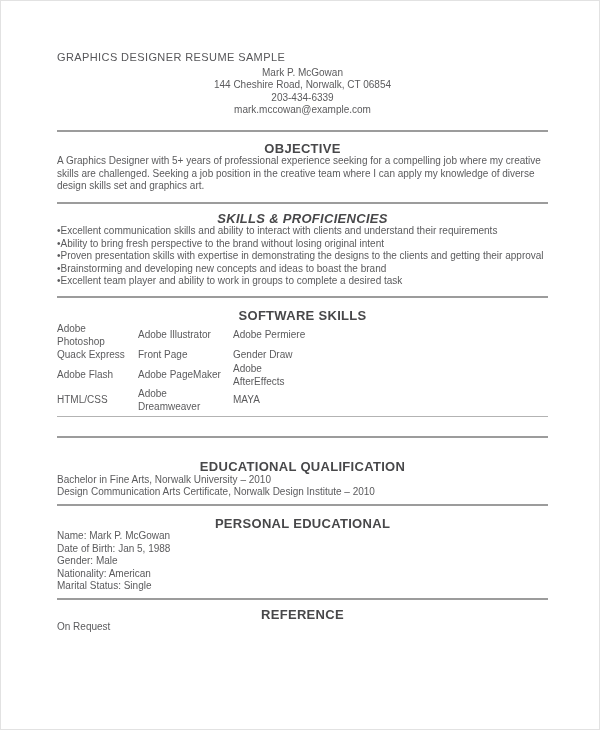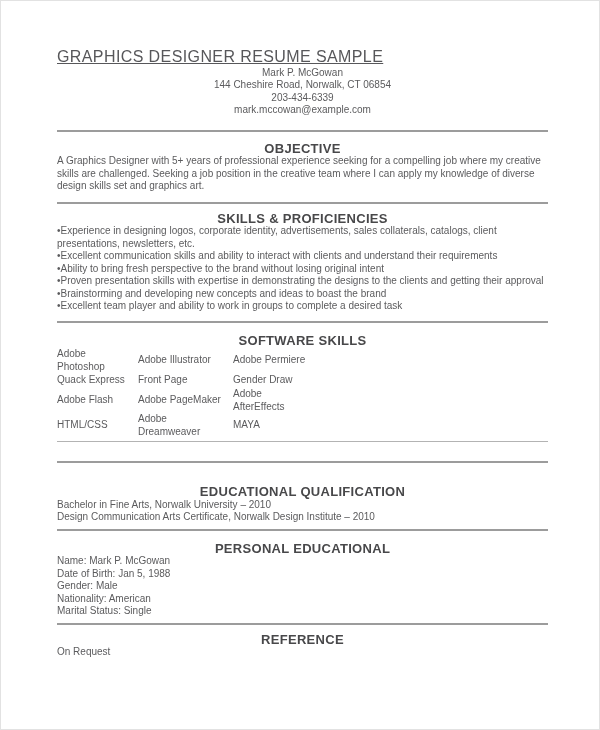--- a/index.html
+++ b/index.html
@@ -11,23 +11,22 @@
     background: #ffffff;
     border: 1px solid #e2e2e2;
     padding: 50px 51px 0 56px;
     font-family: "Liberation Sans", "DejaVu Sans", sans-serif;
     font-size: 10px;
     line-height: 12.5px;
     color: #5b5b5d;
     overflow: hidden;
   }
   .doc-title {
-    font-size: 16px;
+    font-size: 11px;
     letter-spacing: 0.4px;
-    text-decoration: underline;
     color: #57575a;
   }
   .contact {
     text-align: center;
     margin-top: 3px;
   }
   .rule {
     border: none;
     border-top: 2px solid #9c9c9c;
     margin: 0;
@@ -36,21 +35,21 @@
   .sec-heading {
     font-weight: bold;
     text-align: center;
     font-size: 13px;
     letter-spacing: 0.3px;
     color: #48484a;
   }
   .rule-1 { margin-top: 13px; }
   .head-objective { margin-top: 11px; }
   .rule-2 { margin-top: 9px; }
-  .head-skills { margin-top: 9px; }
+  .head-skills { margin-top: 9px; font-style: italic; }
   .rule-3 { margin-top: 8px; }
   .head-software { margin-top: 12px; }
   .rule-4 { margin-top: 3px; }
   .rule-5 { margin-top: 19px; }
   .head-education { margin-top: 23px; }
   .rule-6 { margin-top: 5px; }
   .head-personal { margin-top: 12px; }
   .rule-7 { margin-top: 5px; }
   .head-reference { margin-top: 9px; }
   .skills-list { margin: 0; padding: 0; list-style: none; }
@@ -87,21 +86,20 @@
 
   <hr class="rule rule-1">
 
   <div class="sec-heading head-objective">OBJECTIVE</div>
   <div>A Graphics Designer with 5+ years of professional experience seeking for a compelling job where my creative skills are challenged. Seeking a job position in the creative team where I can apply my knowledge of diverse design skills set and graphics art.</div>
 
   <hr class="rule rule-2">
 
   <div class="sec-heading head-skills">SKILLS &amp; PROFICIENCIES</div>
   <ul class="skills-list">
-    <li>•Experience in designing logos, corporate identity, advertisements, sales collaterals, catalogs, client presentations, newsletters, etc.</li>
     <li>•Excellent communication skills and ability to interact with clients and understand their requirements</li>
     <li>•Ability to bring fresh perspective to the brand without losing original intent</li>
     <li>•Proven presentation skills with expertise in demonstrating the designs to the clients and getting their approval</li>
     <li>•Brainstorming and developing new concepts and ideas to boast the brand</li>
     <li>•Excellent team player and ability to work in groups to complete a desired task</li>
   </ul>
 
   <hr class="rule rule-3">
 
   <div class="sec-heading head-software">SOFTWARE SKILLS</div>

